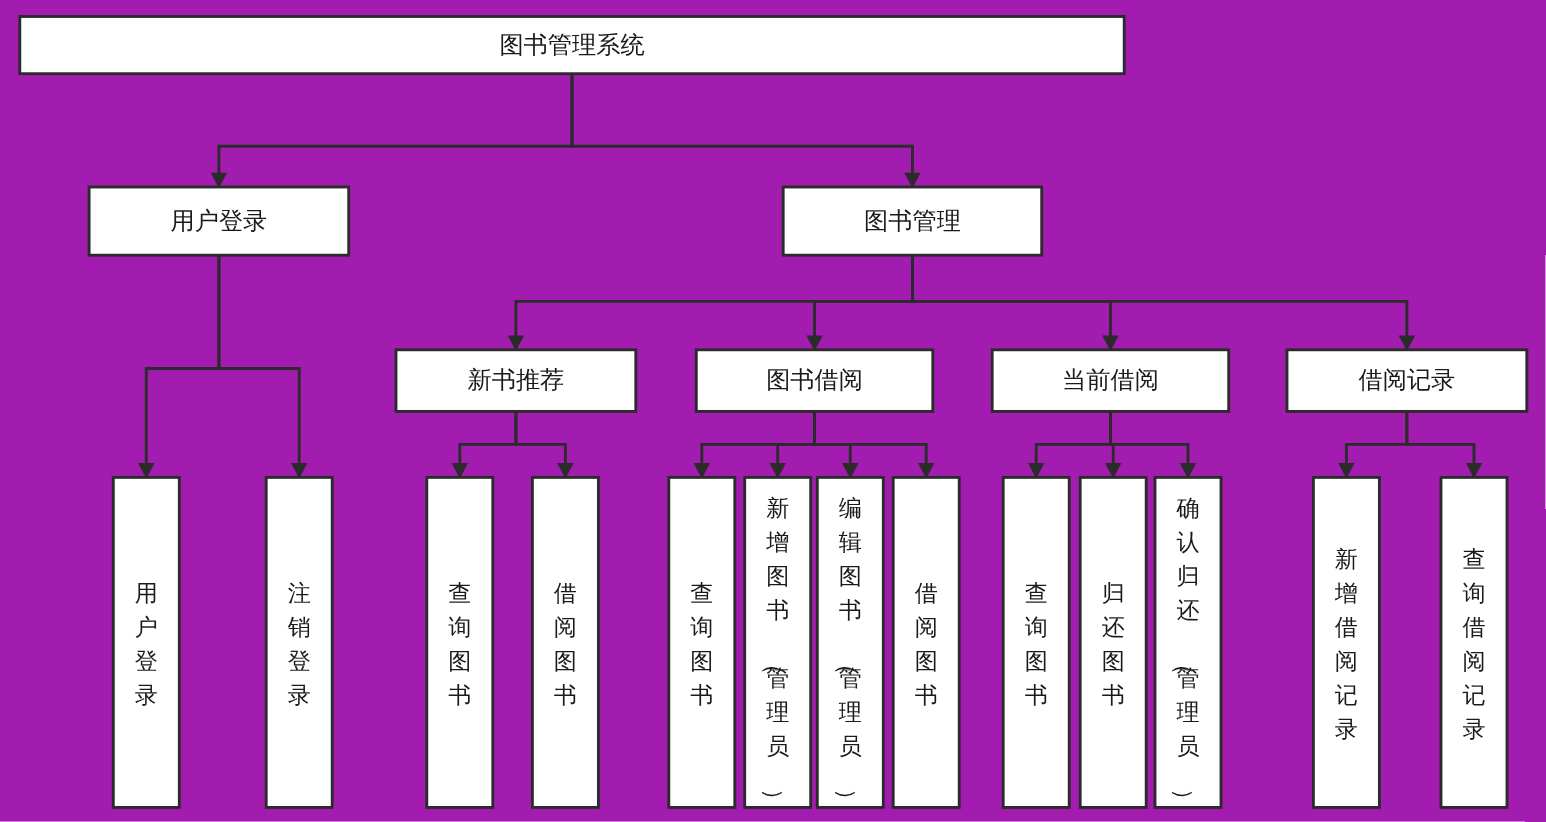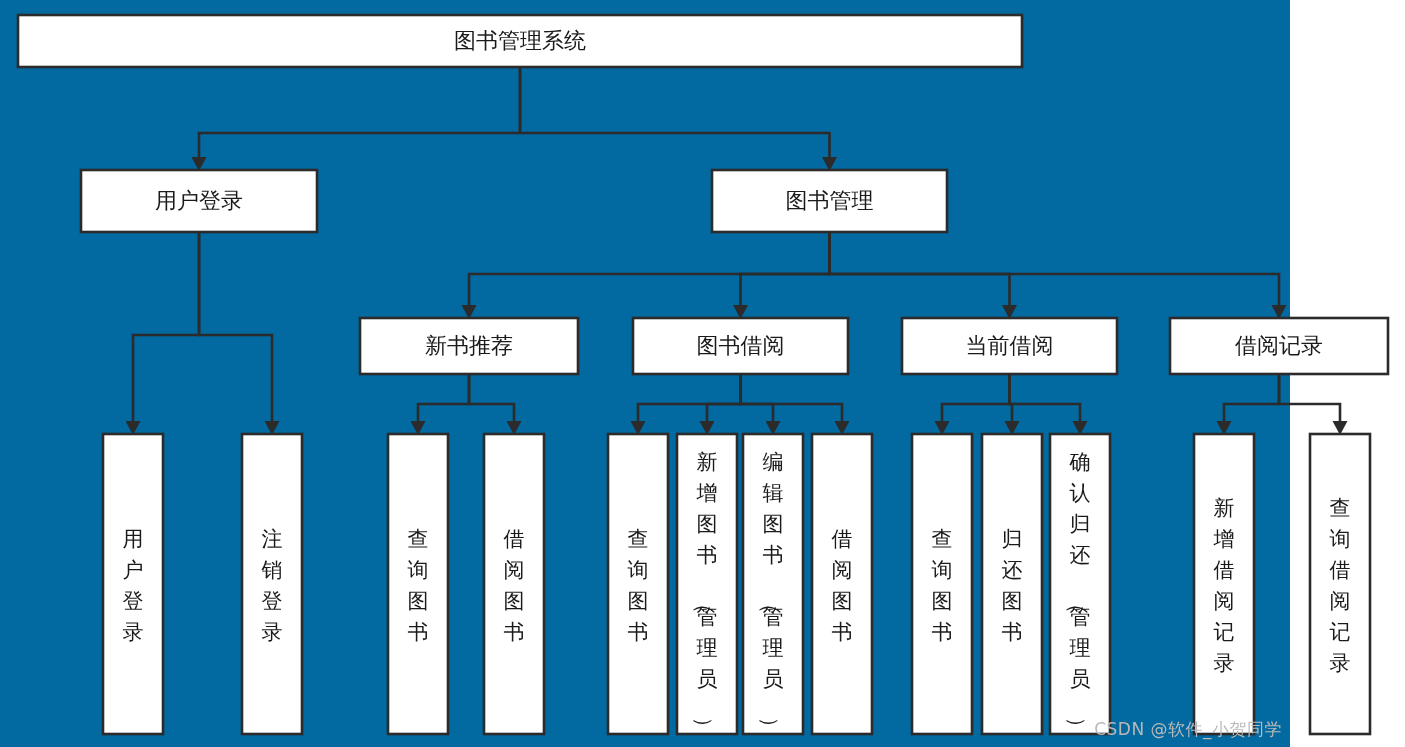--- a/index.html
+++ b/index.html
@@ -8,23 +8,23 @@
     background: #ffffff;
   }
   body {
     width: 1405px;
     height: 747px;
     font-family: "DejaVu Sans", "Liberation Sans", sans-serif;
     overflow: hidden;
   }
   #diagram-root {
     position: relative;
-    width: 1290px;
+    width: 1405px;
     height: 747px;
-    background: #0369a1;
+    background: #a21caf;
   }
   svg#tree-svg {
     position: absolute;
     left: 0;
     top: 0;
     width: 1405px;
     height: 747px;
     display: block;
   }
   .node-box {
@@ -226,14 +226,13 @@
         <g>
           <rect class="node-box" x="1194" y="434" width="60" height="300"></rect>
           <text class="node-label-v" x="1224" y="515.18"><tspan x="1224" dy="0">新</tspan><tspan x="1224" dy="31">增</tspan><tspan x="1224" dy="31">借</tspan><tspan x="1224" dy="31">阅</tspan><tspan x="1224" dy="31">记</tspan><tspan x="1224" dy="31">录</tspan></text>
         </g>
         <g>
           <rect class="node-box" x="1310" y="434" width="60" height="300"></rect>
           <text class="node-label-v" x="1340" y="515.18"><tspan x="1340" dy="0">查</tspan><tspan x="1340" dy="31">询</tspan><tspan x="1340" dy="31">借</tspan><tspan x="1340" dy="31">阅</tspan><tspan x="1340" dy="31">记</tspan><tspan x="1340" dy="31">录</tspan></text>
         </g>
       </g>
   </svg>
-  <div class="watermark">CSDN @软件_小贺同学</div>
 </div>
 
 </body></html>

